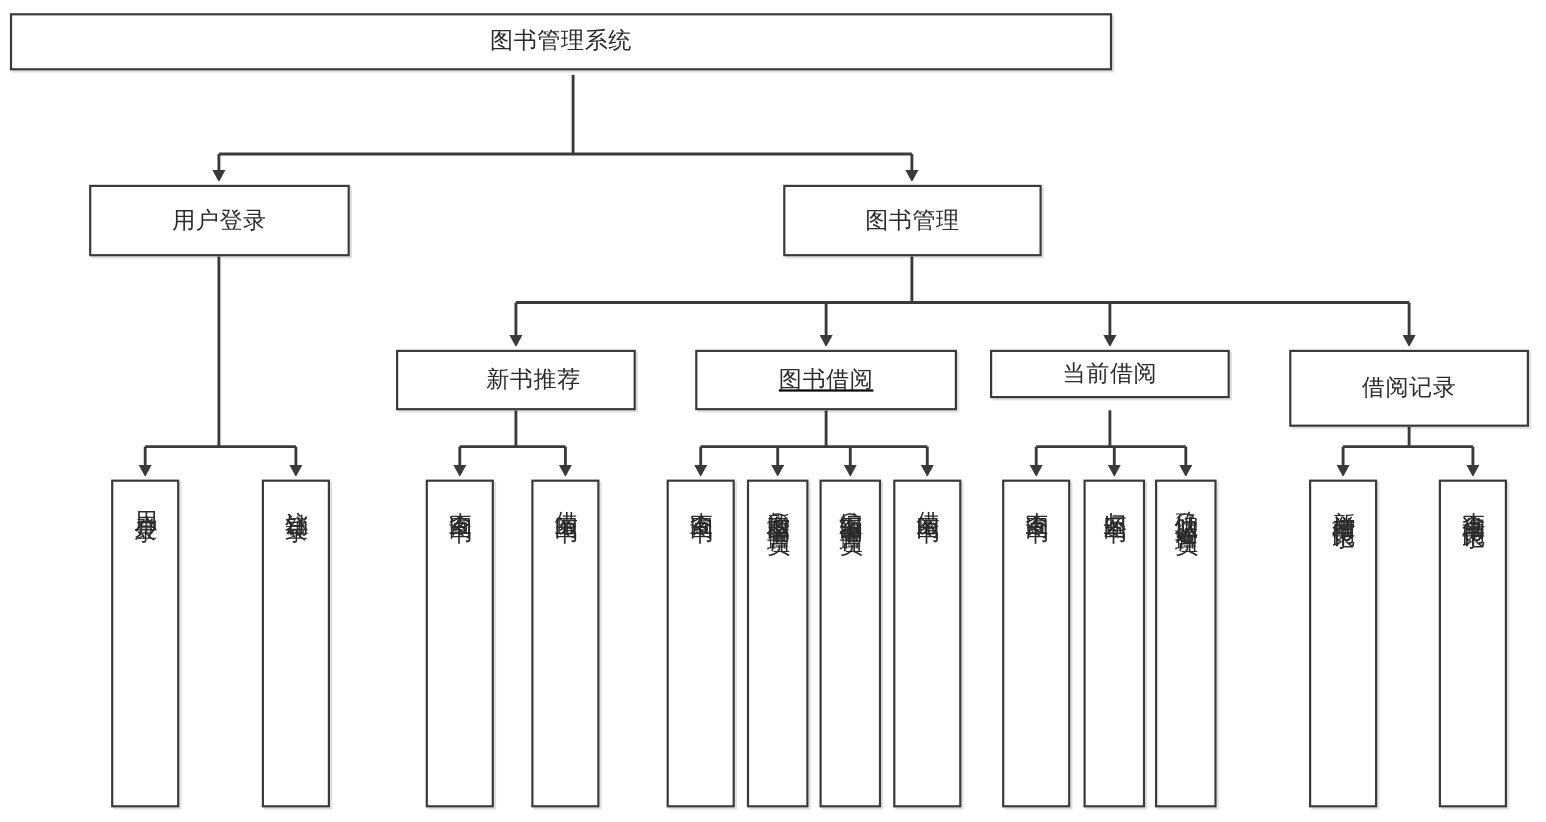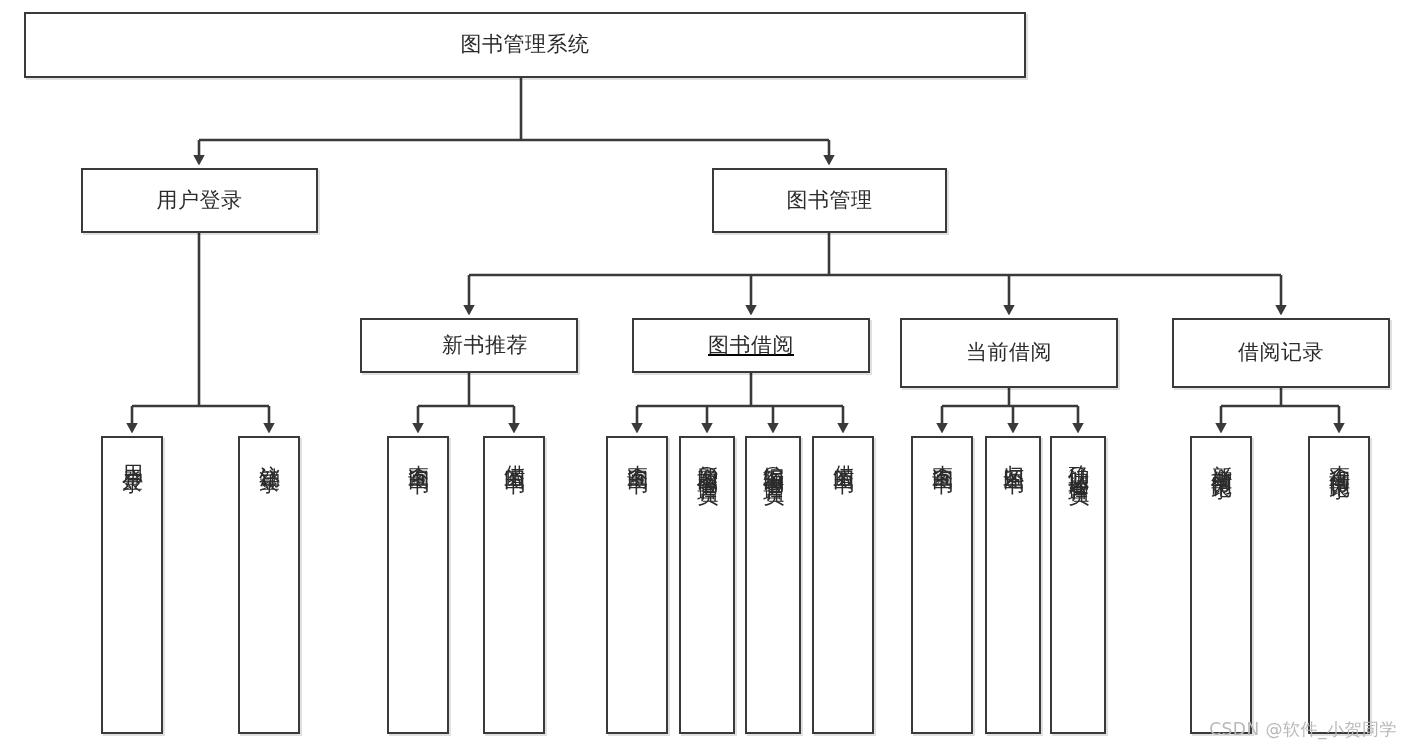--- a/index.html
+++ b/index.html
@@ -109,36 +109,36 @@
         <path d="M1013,406 L1013,424" marker-end="url(#arrowhead)"></path>
         <path d="M1078,406 L1078,424" marker-end="url(#arrowhead)"></path>
         <path d="M1281,373 L1281,406"></path>
         <path d="M1221,406 L1339,406"></path>
         <path d="M1221,406 L1221,424" marker-end="url(#arrowhead)"></path>
         <path d="M1339,406 L1339,424" marker-end="url(#arrowhead)"></path>
       </g>
   </svg>
 
   <div id="nodes-layer">
-      <div class="node-box" style="left: 24px; top: 12px; width: 1002px; height: 66px;">
+      <div class="node-box" style="left: 9px; top: 12px; width: 1002px; height: 52px;">
         <span class="node-label">图书管理系统</span>
       </div>
       <div class="node-box" style="left: 81px; top: 168px; width: 237px; height: 65px;">
         <span class="node-label">用户登录</span>
       </div>
       <div class="node-box" style="left: 712px; top: 168px; width: 235px; height: 65px; justify-content: center;">
         <span class="node-label">图书管理</span>
       </div>
       <div class="node-box" style="left: 360px; top: 318px; width: 218px; height: 55px; padding-left: 32px;">
         <span class="node-label">新书推荐</span>
       </div>
       <div class="node-box" style="left: 632px; top: 318px; width: 238px; height: 55px; text-decoration: underline;">
         <span class="node-label">图书借阅</span>
       </div>
-      <div class="node-box" style="left: 900px; top: 318px; width: 218px; height: 70px;">
+      <div class="node-box" style="left: 900px; top: 318px; width: 218px; height: 44px;">
         <span class="node-label">当前借阅</span>
       </div>
       <div class="node-box" style="left: 1172px; top: 318px; width: 218px; height: 70px;">
         <span class="node-label">借阅记录</span>
       </div>
       <div class="node-box vertical" style="left: 101px; top: 436px; width: 62px; height: 298px;">
         <span class="node-label">用户登录</span>
       </div>
       <div class="node-box vertical" style="left: 238px; top: 436px; width: 62px; height: 298px;">
         <span class="node-label">注销登录</span>
@@ -171,15 +171,14 @@
         <span class="node-label">确认归还（管理员）</span>
       </div>
       <div class="node-box vertical" style="left: 1190px; top: 436px; width: 62px; height: 298px;">
         <span class="node-label">新增借阅记录</span>
       </div>
       <div class="node-box vertical" style="left: 1308px; top: 436px; width: 62px; height: 298px;">
         <span class="node-label">查询借阅记录</span>
       </div>
     </div>
 
-  <div class="watermark">CSDN @软件_小贺同学</div>
 
 </div>
 
 </body></html>

